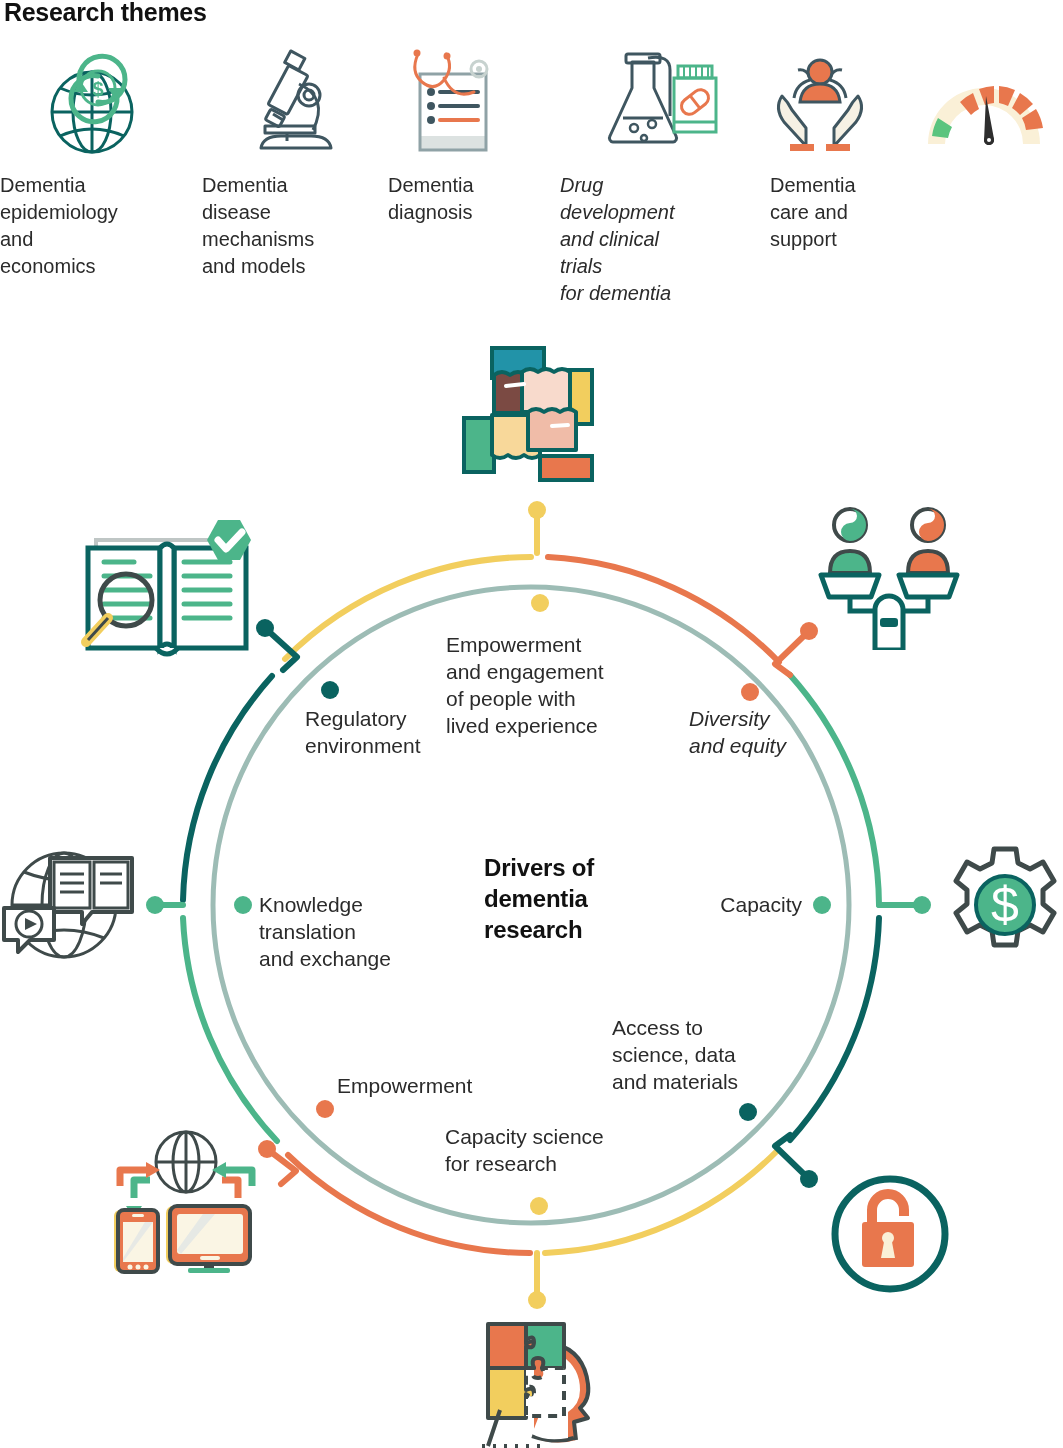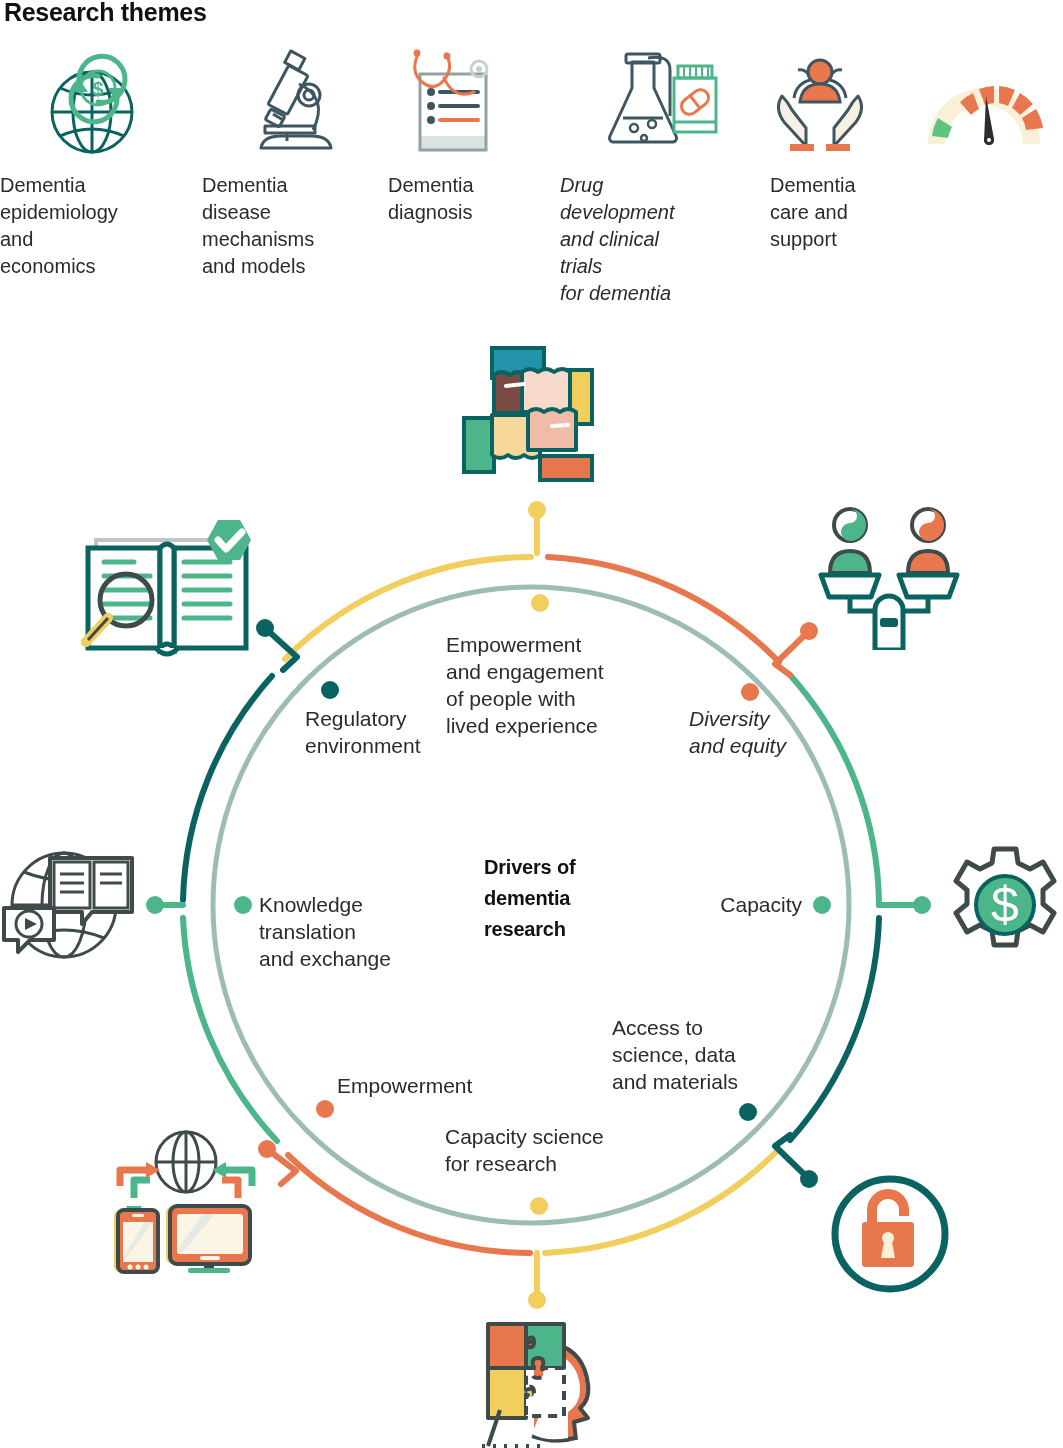--- a/index.html
+++ b/index.html
@@ -25,21 +25,21 @@
   }
   
   #wheel{position:absolute;left:0;top:300px;width:1063px;height:1148px;}
   #wheel svg{position:absolute;left:0;top:0;}
   .lbl{
     position:absolute;font-size:21px;line-height:27px;color:#2b2b2b;
     white-space:pre-line;
   }
   .lbl.r{text-align:right;}
   #center-title{
-    position:absolute;font-size:20px;line-height:31px;font-weight:bold;
+    position:absolute;font-size:24px;line-height:31px;font-weight:bold;
     color:#111111;white-space:pre-line;letter-spacing:-0.2px;
   }
 </style>
 </head>
 <body>
 
 <div id="research-themes-title">Research themes</div>
 
 <div id="themes-row">
 

